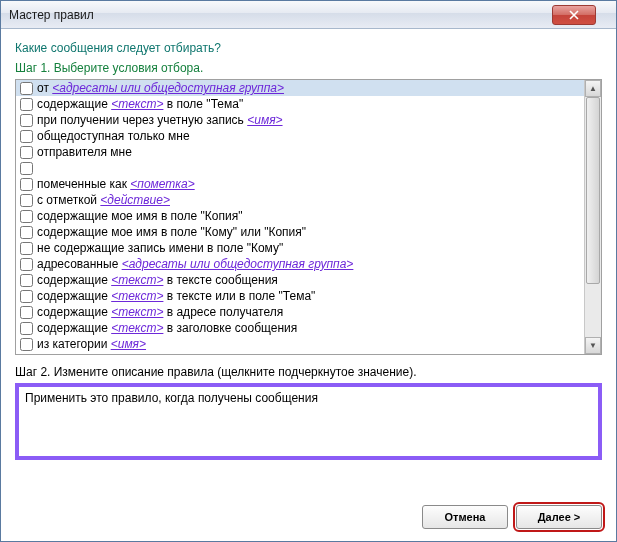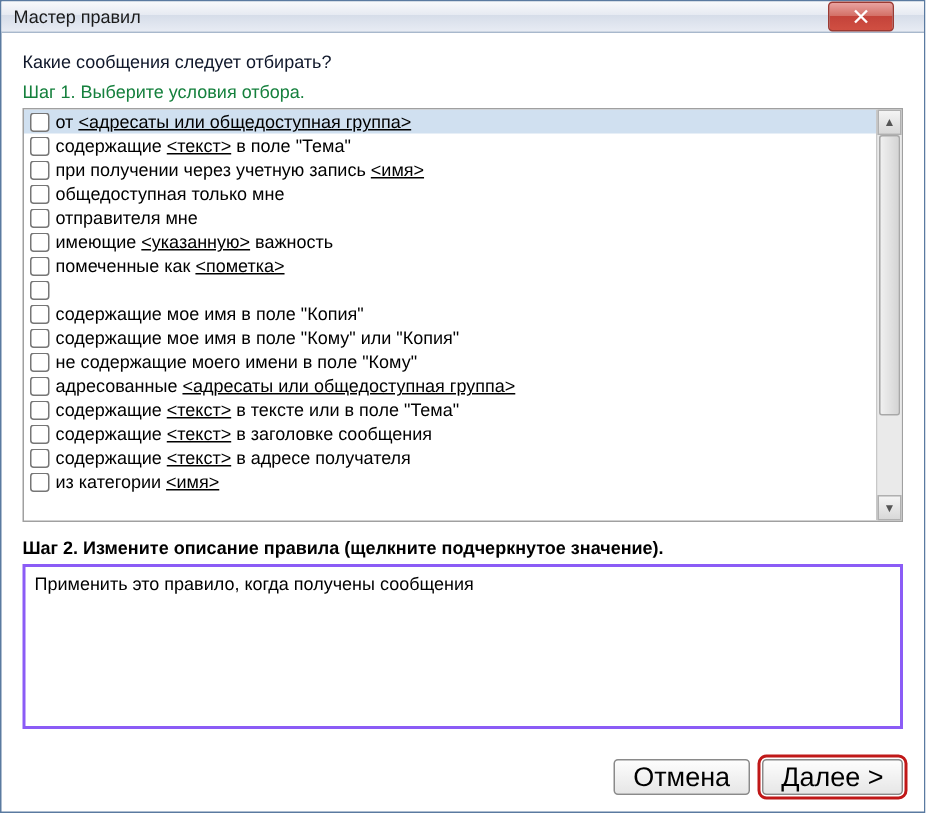--- a/index.html
+++ b/index.html
@@ -3,37 +3,37 @@
 <meta charset="utf-8">
 <style>
 * { box-sizing: border-box; font-family: 'Segoe UI', Tahoma, sans-serif; }
 body { margin: 0; background: #fff; }
 .window { width: 617px; height: 542px; border: 1px solid #5a7aa0; background: #fff; display: flex; flex-direction: column; }
 .titlebar { height: 28px; background: linear-gradient(to bottom, #f8f9fb 0%, #e6eaf2 45%, #d6dde9 46%, #e8ecf4 100%); display: flex; align-items: center; padding: 0 16px 0 8px; border-bottom: 1px solid #a8b8cc; }
 .titlebar-text { font-size: 12px; color: #1a1a1a; flex: 1; }
 .close-btn { width: 44px; height: 20px; margin-right: 4px; background: linear-gradient(to bottom, #e9a3a0 0%, #d36f66 48%, #c4433a 50%, #d04f42 100%); border: 1px solid #9c3a33; border-radius: 3px; display: flex; align-items: center; justify-content: center; cursor: pointer; }
 .close-btn svg { width: 10px; height: 10px; }
 .content { flex: 1; padding: 12px 14px 10px 14px; display: flex; flex-direction: column; }
-.question { font-size: 12px; color: #0f172a; margin-bottom: 6px; }
+.question { font-size: 12px; color: #0f766e; margin-bottom: 6px; }
 .step-label { font-size: 12px; color: #15803d; margin-bottom: 4px; }
 .conditions-box { border: 1px solid #a0a0a0; height: 276px; display: flex; background: #fff; }
 .conditions-list { flex: 1; overflow: hidden; font-size: 12px; }
 .cond-row { display: flex; align-items: center; padding: 0 4px; height: 16px; line-height: 16px; white-space: nowrap; }
 .cond-row.selected { background: #d0e0f0; }
 .cond-row input[type=checkbox] { width: 13px; height: 13px; margin: 0 4px 0 0; }
 .cond-text { color: #000; }
-.link { color: #000000; text-decoration: underline; cursor: pointer; }
+.link { color: #6d28d9; text-decoration: underline; cursor: pointer; font-style: italic; }
 .scrollbar { width: 17px; background: #e9e9e9; border-left: 1px solid #c8c8c8; display: flex; flex-direction: column; }
 .sb-btn { height: 17px; background: linear-gradient(to bottom, #f4f4f4, #d8d8d8); border: 1px solid #b0b0b0; display: flex; align-items: center; justify-content: center; font-size: 8px; color: #555; }
 .sb-track { flex: 1; background: #eaeaea; position: relative; }
 .sb-thumb { position: absolute; left: 1px; right: 1px; top: 0; height: 78%; background: linear-gradient(to right, #f0f0f0, #d4d4d4); border: 1px solid #a8a8a8; border-radius: 2px; }
-.step2-label { font-size: 12px; margin: 10px 0 4px 0; font-weight: bold; }
-.desc-box { border: 2px solid #8b5cf6; background: #fff; height: 110px; padding: 4px 6px; font-size: 12px; }
+.step2-label { font-size: 12px; margin: 10px 0 4px 0; }
+.desc-box { border: 4px solid #8b5cf6; background: #fff; height: 77px; padding: 4px 6px; font-size: 12px; }
 .button-row { display: flex; justify-content: flex-end; gap: 8px; padding: 10px 14px 12px 0; }
-.btn { min-width: 86px; height: 24px; font-size: 18px; background: linear-gradient(to bottom, #fdfdfd, #e6e6e6); border: 1px solid #8a8a8a; border-radius: 3px; cursor: pointer; padding: 0 12px; }
+.btn { min-width: 86px; height: 24px; font-size: 11px; background: linear-gradient(to bottom, #fdfdfd, #e6e6e6); border: 1px solid #8a8a8a; border-radius: 3px; cursor: pointer; padding: 0 12px; font-weight: bold; }
 .btn.highlight { outline: 2px solid #c01818; outline-offset: 1px; }
 </style>
 </head>
 <body>
 
 <div class="window">
   <div class="titlebar">
     <span class="titlebar-text">Мастер правил</span>
     <div class="close-btn">
       <svg viewBox="0 0 10 10">
@@ -63,56 +63,60 @@
           <div class="cond-row">
             <input type="checkbox" style="">
             <span class="cond-text">общедоступная только мне</span>
           </div>
           <div class="cond-row">
             <input type="checkbox" style="">
             <span class="cond-text">отправителя мне</span>
           </div>
           <div class="cond-row">
             <input type="checkbox" style="">
-            <span class="cond-text">имеющие <span class="link">&lt;указанную&gt;</span> важность</span>
           </div>
           <div class="cond-row">
             <input type="checkbox" style="">
             <span class="cond-text">помеченные как <span class="link">&lt;пометка&gt;</span></span>
           </div>
           <div class="cond-row">
             <input type="checkbox" style="">
+            <span class="cond-text">с отметкой <span class="link">&lt;действие&gt;</span></span>
           </div>
           <div class="cond-row">
             <input type="checkbox" style="">
             <span class="cond-text">содержащие мое имя в поле "Копия"</span>
           </div>
           <div class="cond-row">
             <input type="checkbox" style="">
             <span class="cond-text">содержащие мое имя в поле "Кому" или "Копия"</span>
           </div>
           <div class="cond-row">
             <input type="checkbox" style="">
-            <span class="cond-text">не содержащие моего имени в поле "Кому"</span>
+            <span class="cond-text">не содержащие запись имени в поле "Кому"</span>
           </div>
           <div class="cond-row">
             <input type="checkbox" style="">
             <span class="cond-text">адресованные <span class="link">&lt;адресаты или общедоступная группа&gt;</span></span>
           </div>
           <div class="cond-row">
             <input type="checkbox" style="">
+            <span class="cond-text">содержащие <span class="link">&lt;текст&gt;</span> в тексте сообщения</span>
+          </div>
+          <div class="cond-row">
+            <input type="checkbox" style="">
             <span class="cond-text">содержащие <span class="link">&lt;текст&gt;</span> в тексте или в поле "Тема"</span>
           </div>
           <div class="cond-row">
             <input type="checkbox" style="">
-            <span class="cond-text">содержащие <span class="link">&lt;текст&gt;</span> в заголовке сообщения</span>
+            <span class="cond-text">содержащие <span class="link">&lt;текст&gt;</span> в адресе получателя</span>
           </div>
           <div class="cond-row">
             <input type="checkbox" style="">
-            <span class="cond-text">содержащие <span class="link">&lt;текст&gt;</span> в адресе получателя</span>
+            <span class="cond-text">содержащие <span class="link">&lt;текст&gt;</span> в заголовке сообщения</span>
           </div>
           <div class="cond-row">
             <input type="checkbox" style="">
             <span class="cond-text">из категории <span class="link">&lt;имя&gt;</span></span>
           </div>
         </div>
       <div class="scrollbar">
         <div class="sb-btn">▲</div>
         <div class="sb-track">
           <div class="sb-thumb"></div>

